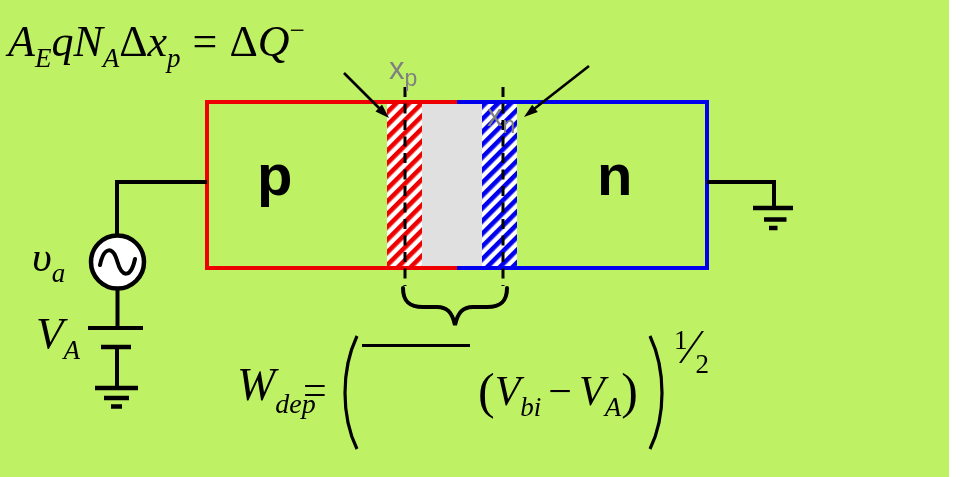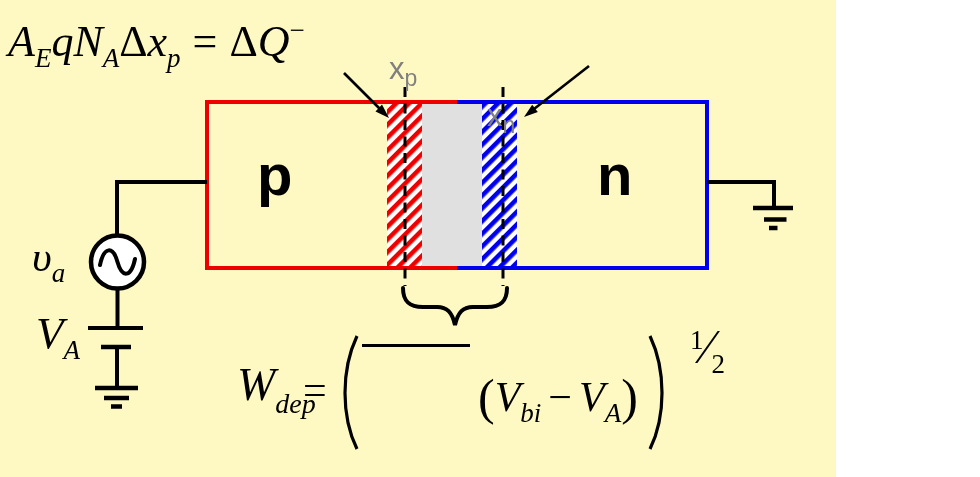--- a/index.html
+++ b/index.html
@@ -1,16 +1,16 @@
 <!DOCTYPE html>
 <html><head>
 <meta charset="utf-8">
 <style>
   html,body{margin:0;padding:0;background:#fff;}
-  #canvas{position:relative;width:836px;height:477px;background:#fef9c3;overflow:hidden;
+  #canvas{position:relative;width:949px;height:477px;background:#bef264;overflow:hidden;
           font-family:"Liberation Serif",serif;}
   #gfx{position:absolute;left:0;top:0;}
   .txt{position:absolute;white-space:nowrap;color:#000;}
   .eqtop{font-style:italic;font-size:44px;line-height:1.1;}
   .up{font-style:normal;}
   .s{font-size:27px;vertical-align:-11px;font-style:italic;}
   .p{font-size:27px;vertical-align:17px;}
   .region-label{font-family:"Liberation Sans",sans-serif;font-weight:bold;font-size:58px;line-height:1;}
   .marker{font-family:"Liberation Sans",sans-serif;font-weight:normal;font-size:31px;color:#808080;line-height:1;}
   .marker .ms{font-size:23px;vertical-align:-7px;}
@@ -121,21 +121,21 @@
 
   <div class="txt wd" style="left:237px;top:362px;">
     <span>W</span><span class="s">dep</span>
   </div>
   <div class="txt eqsign" style="left:303px;top:369px;">=</div>
 
   <div class="frac" style="left:362px;top:341px;min-width:108px;">
     <div class="bar"></div>
   </div>
 
-  <div class="txt vgroup" style="left:478px;top:366px;margin-top:6px;">
+  <div class="txt vgroup" style="left:478px;top:366px;">
     <span class="par">(</span><span>V</span><span class="s">bi</span><span class="mns">−</span><span>V</span><span class="s">A</span><span class="par">)</span>
   </div>
 
-  <div class="txt expo" style="left:674px;top:323px;margin-left:16px;">
+  <div class="txt expo" style="left:674px;top:323px;">
     <span class="e1">1</span><span class="sl">⁄</span><span class="e2">2</span>
   </div>
 
 </div>
 
 </body></html>

